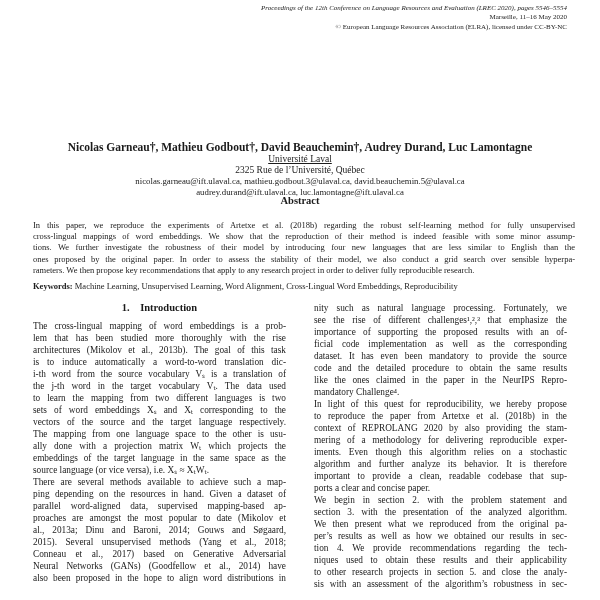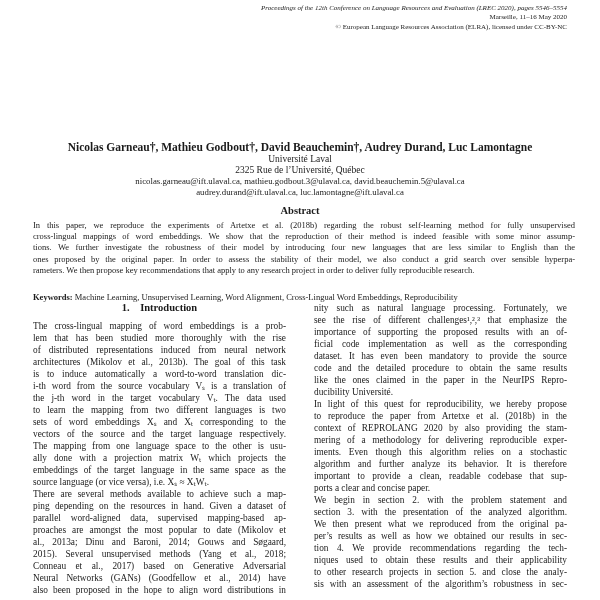--- a/index.html
+++ b/index.html
@@ -20,35 +20,35 @@
     text-align:center; font-weight:bold; font-size:15px; line-height:19.2px;
   }
   
   .authors {
     position:absolute; top:140px; left:20px; right:20px;
     text-align:center; font-weight:bold; font-size:11.5px; line-height:14px;
   }
   .affil {
     position:absolute; top:154px; left:0; right:0; text-align:center;
   }
-  .affil .inst   { font-size:9.5px; line-height:11px; }
+  .affil .inst   { font-size:9.5px; line-height:11px;text-decoration:underline; }
   .affil .addr   { font-size:9.5px; line-height:11px; }
   .affil .email  { font-size:8.8px; line-height:11px; }
   
   .abstract-heading {
-    position:absolute; top:205px; left:0; right:0;
+    position:absolute; top:195px; left:0; right:0;
     text-align:center; font-weight:bold; font-size:10.5px;
   }
   .abstract {
     position:absolute; top:220px; left:33px; right:25px;
     font-size:8.5px; line-height:11.2px;
   }
   .aline { text-align:justify; text-align-last:justify; }
   .aline.nojust { text-align-last:auto; }
-  .keywords { margin-top:16px; }
+  .keywords { margin-top:5px; }
   .keywords .kw-label { font-weight:bold; }
   
   .cols {
     position:absolute; top:300px; left:33px; right:33px; bottom:0;
     display:flex; gap:28px; overflow:hidden;
   }
   .col { width:262px; font-size:9.3px; line-height:12px; }
   .sec-heading {
     text-align:center; font-weight:bold; font-size:10.5px;
     height:18px; padding-top:2px; white-space:pre;
@@ -93,21 +93,20 @@
       <span class="kw-label">Keywords:</span><span> Machine Learning, Unsupervised Learning, Word Alignment, Cross-Lingual Word Embeddings, Reproducibility</span>
     </div>
   </div>
 
   <div class="cols">
     <div class="col col-left">
       <div class="sec-heading">1.    Introduction</div>
       <div>
           <div class="jline">The cross-lingual mapping of word embeddings is a prob-</div>
           <div class="jline">lem that has been studied more thoroughly with the rise</div>
-          <div class="jline">of distributed representations induced from neural network</div>
           <div class="jline">architectures (Mikolov et al., 2013b). The goal of this task</div>
           <div class="jline">is to induce automatically a word-to-word translation dic-</div>
           <div class="jline">i-th word from the source vocabulary Vₛ is a translation of</div>
           <div class="jline">the j-th word in the target vocabulary Vₜ.  The data used</div>
           <div class="jline">to learn the mapping from two different languages is two</div>
           <div class="jline">sets of word embeddings Xₛ and Xₜ corresponding to the</div>
           <div class="jline">vectors of the source and the target language respectively.</div>
           <div class="jline">The mapping from one language space to the other is usu-</div>
           <div class="jline">ally done with a projection matrix Wₜ which projects the</div>
           <div class="jline">embeddings of the target language in the same space as the</div>
@@ -125,21 +124,21 @@
     </div>
     <div class="col col-right">
       <div>
           <div class="jline">nity such as natural language processing.  Fortunately, we</div>
           <div class="jline">see the rise of different challenges¹,²,³ that emphasize the</div>
           <div class="jline">importance of supporting the proposed results with an of-</div>
           <div class="jline">ficial code implementation as well as the corresponding</div>
           <div class="jline">dataset. It has even been mandatory to provide the source</div>
           <div class="jline">code and the detailed procedure to obtain the same results</div>
           <div class="jline">like the ones claimed in the paper in the NeurIPS Repro-</div>
-          <div class="jline nojust">ducibility Université.</div>
+          <div class="jline nojust">mandatory Challenge⁴.</div>
           <div class="jline">In light of this quest for reproducibility, we hereby propose</div>
           <div class="jline">to reproduce the paper from Artetxe et al.  (2018b) in the</div>
           <div class="jline">context of REPROLANG 2020 by also providing the stam-</div>
           <div class="jline">mering of a methodology for delivering reproducible exper-</div>
           <div class="jline">iments.  Even though this algorithm relies on a stochastic</div>
           <div class="jline">algorithm and further analyze its behavior.  It is therefore</div>
           <div class="jline">important to provide a clean, readable codebase that sup-</div>
           <div class="jline nojust">ports a clear and concise paper.</div>
           <div class="jline">We begin in section 2. with the problem statement and</div>
           <div class="jline">section 3. with the presentation of the analyzed algorithm.</div>

